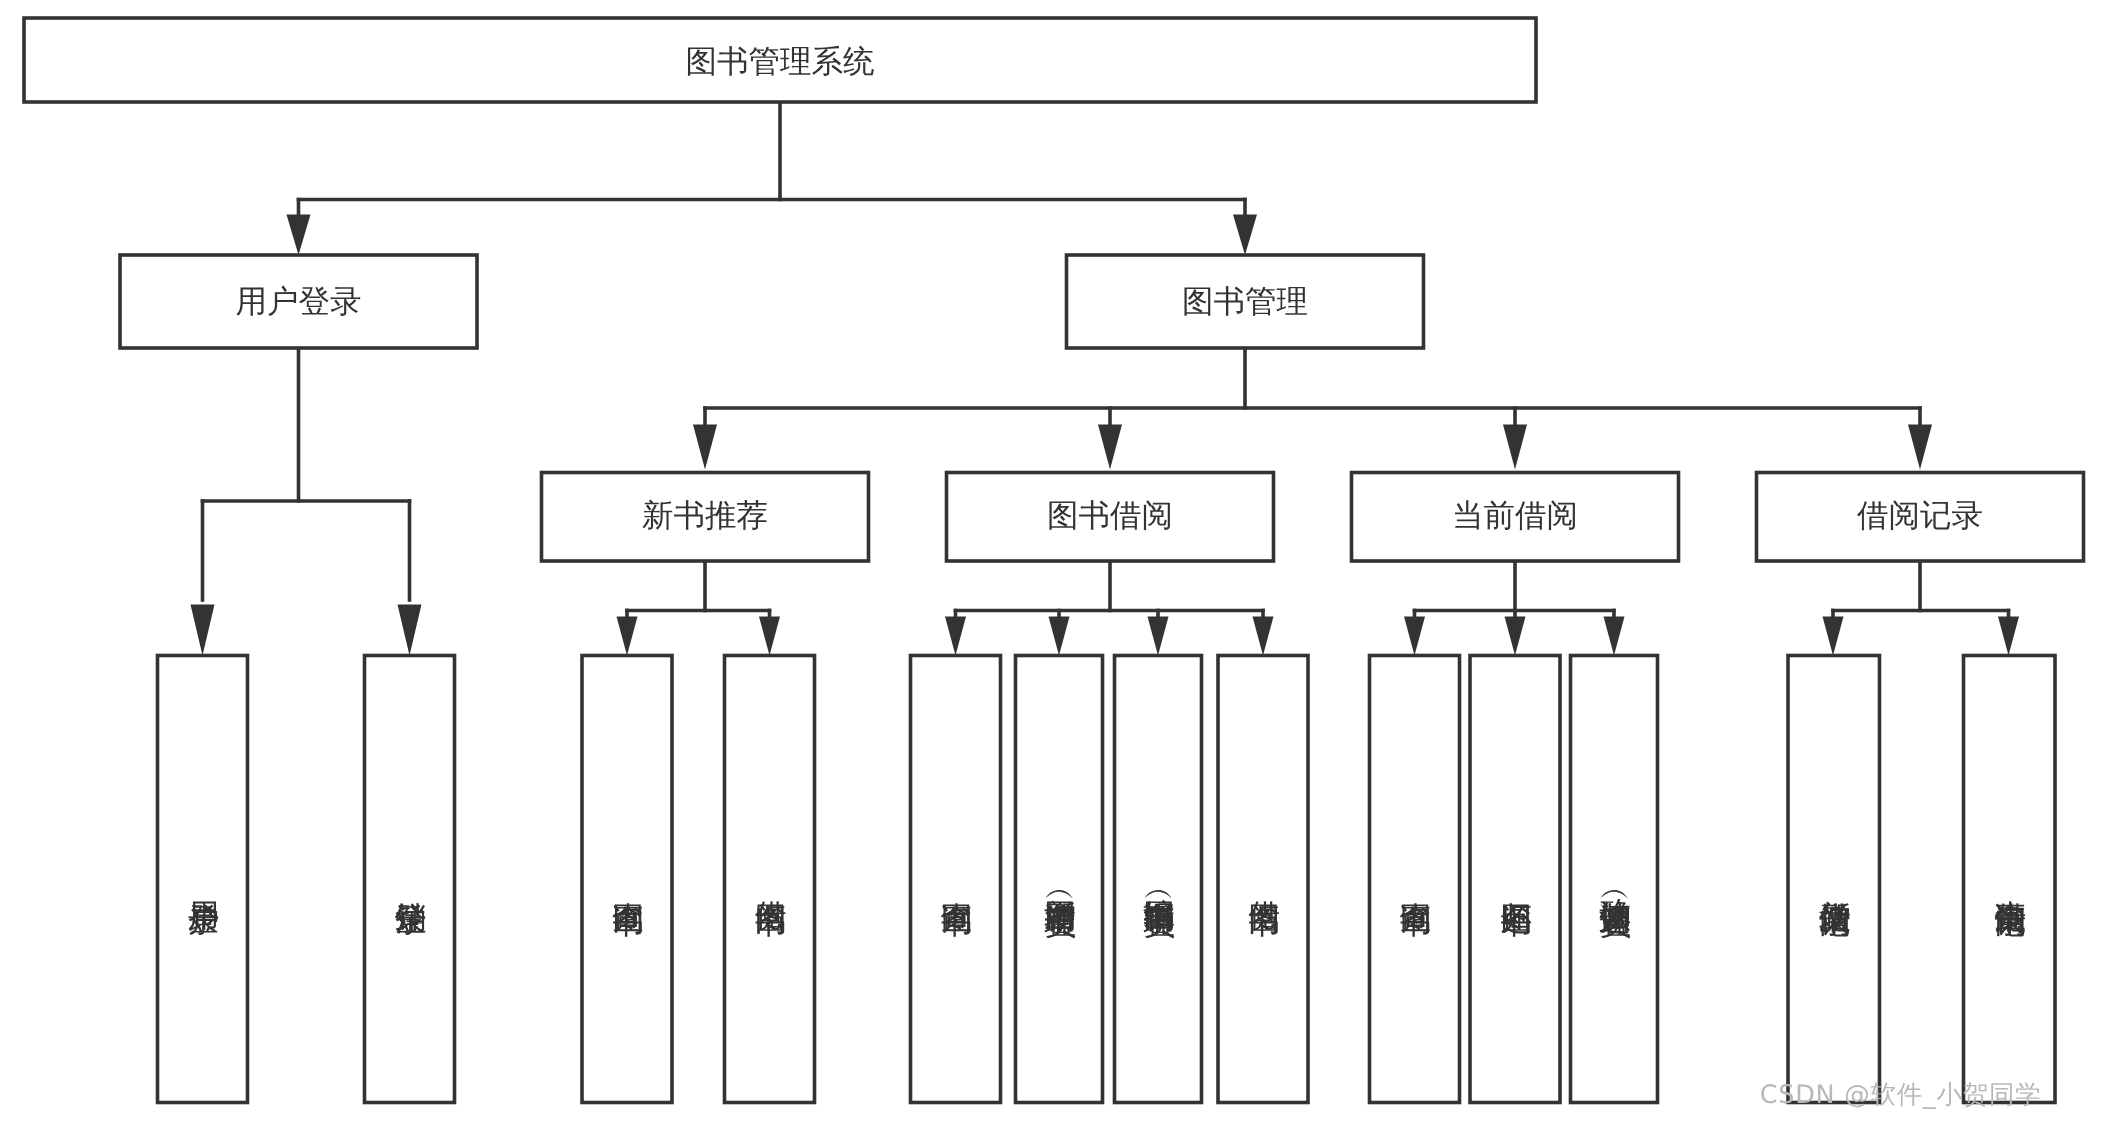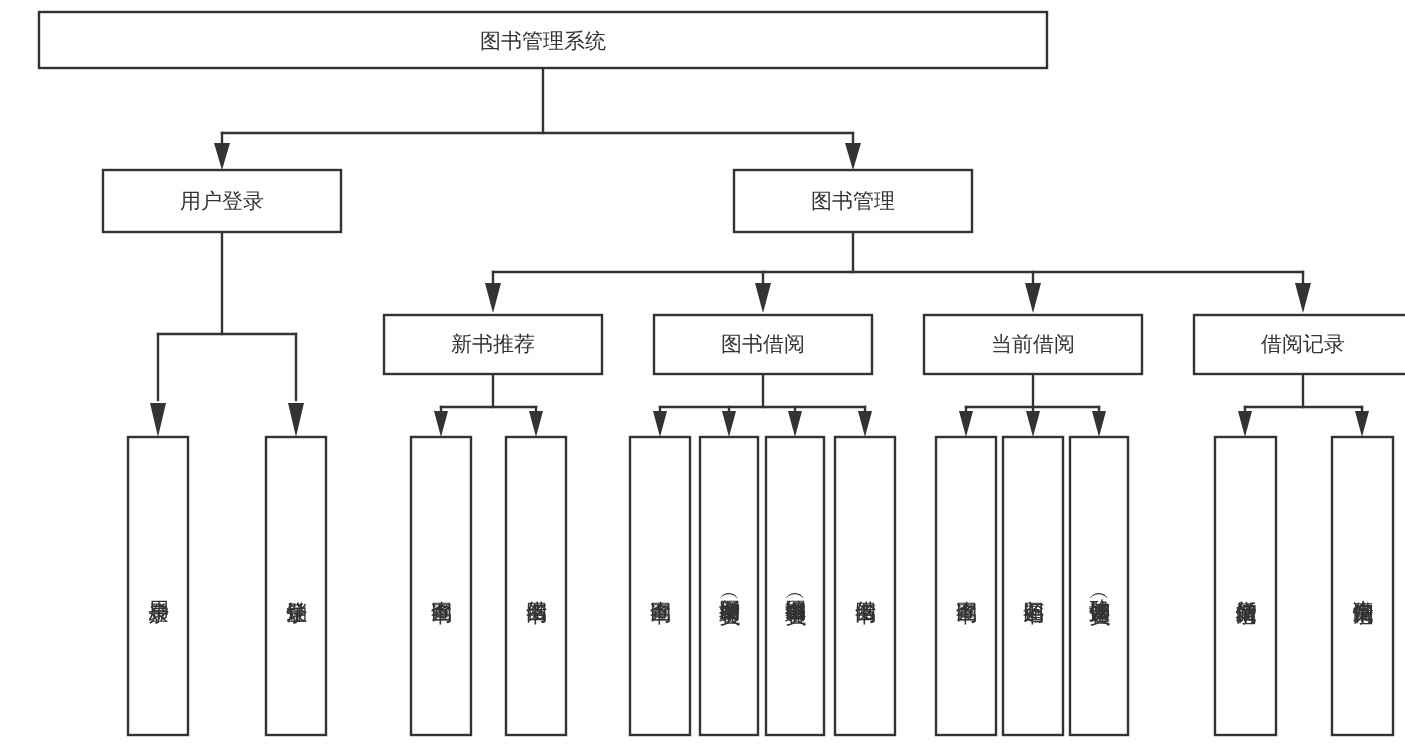--- a/index.html
+++ b/index.html
@@ -11,21 +11,20 @@
     width: 1405px;
     height: 747px;
     font-family: "DejaVu Sans", "Liberation Sans", sans-serif;
     overflow: hidden;
     position: relative;
   }
   #diagram-root {
     position: relative;
     width: 1369px;
     height: 747px;
-    margin-left: 23px;
   }
   svg#tree-svg {
     position: absolute;
     left: 0;
     top: 0;
     width: 1405px;
     height: 747px;
   }
   .node-box {
     fill: #ffffff;
@@ -205,13 +204,14 @@
   <div class="vlabel" style="left:743px;top:437px;width:58px;height:298px;">编辑图书（管理员）</div>
   <div class="vlabel" style="left:812px;top:437px;width:60px;height:298px;">借阅图书</div>
 
   <div class="vlabel" style="left:913px;top:437px;width:60px;height:298px;">查询图书</div>
   <div class="vlabel" style="left:980px;top:437px;width:60px;height:298px;">归还图书</div>
   <div class="vlabel" style="left:1047px;top:437px;width:58px;height:298px;">确认归还（管理员）</div>
 
   <div class="vlabel" style="left:1192px;top:437px;width:61px;height:298px;">新增借阅记录</div>
   <div class="vlabel" style="left:1309px;top:437px;width:61px;height:298px;">查询借阅记录</div>
 
+  <div class="watermark">CSDN @软件_小贺同学</div>
 </div>
 
 </body></html>

